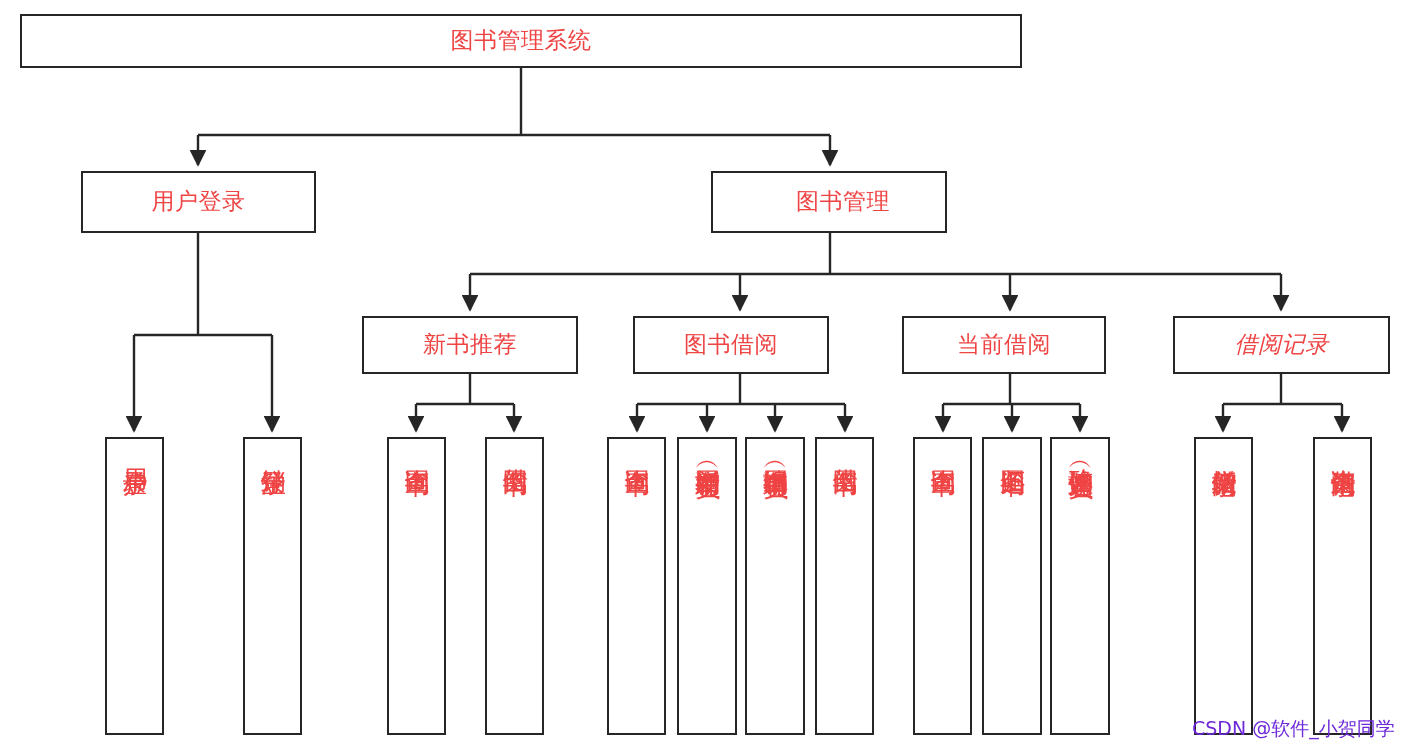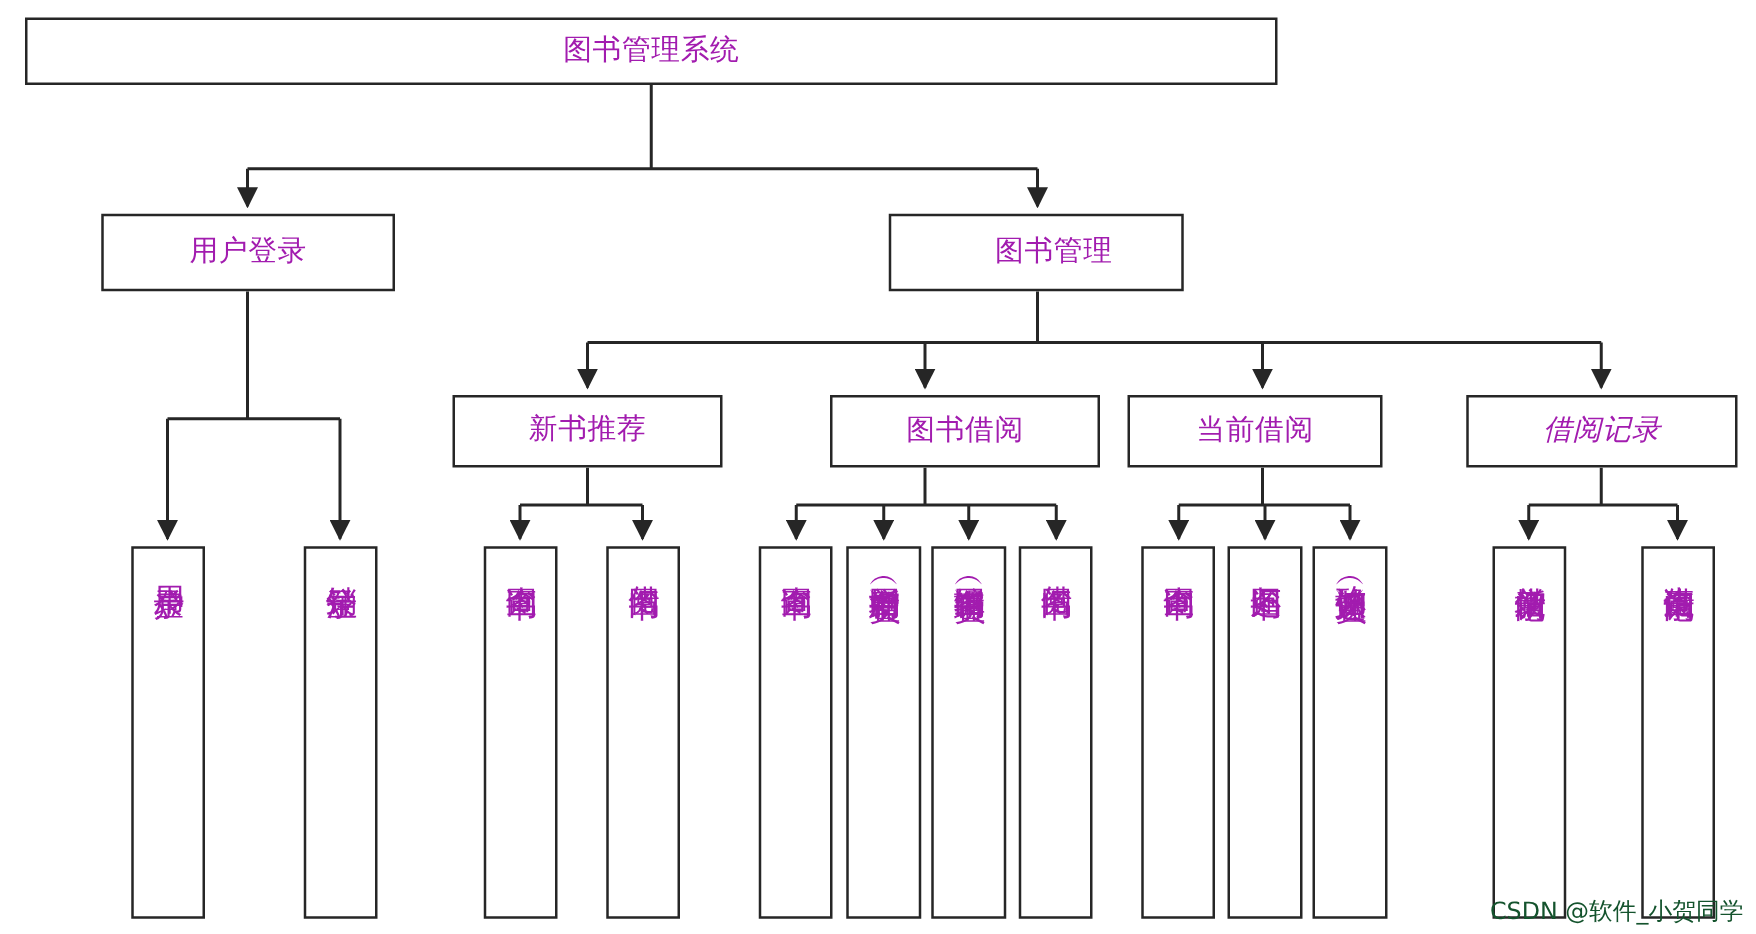--- a/index.html
+++ b/index.html
@@ -32,21 +32,21 @@
     background: #ffffff;
     border: 2px solid #262626;
     display: flex;
     align-items: center;
     justify-content: center;
     z-index: 2;
   }
   .node .label {
     display: block;
     text-align: center;
-    color: #a21caf;
+    color: #ef4444;
     line-height: 1.18;
     letter-spacing: 0.5px;
   }
   .node.horizontal .label {
     writing-mode: horizontal-tb;
     font-size: 23px;
   }
   .node.root .label {
     font-size: 23px;
   }
@@ -58,21 +58,21 @@
   .node.vertical .label {
     writing-mode: vertical-rl;
     text-orientation: upright;
     font-size: 25px;
     line-height: 1.06;
     letter-spacing: 1px;
     white-space: nowrap;
   }
   .watermark {
     position: absolute;
-    color: #14532d;
+    color: #6d28d9;
     font-size: 19px;
     white-space: nowrap;
     z-index: 5;
     font-family: "DejaVu Sans", "Liberation Sans", sans-serif;
     text-align: right;
   }
 </style>
 </head>
 <body>
 
@@ -134,24 +134,24 @@
     <span class="label">图书管理系统</span>
   </div>
 
   <div class="node horizontal" style="left:81px; top:171px; width:235px; height:62px;">
     <span class="label">用户登录</span>
   </div>
   <div class="node horizontal" style="left:711px; top:171px; width:236px; height:62px;padding-left:28px;">
     <span class="label">图书管理</span>
   </div>
 
-  <div class="node horizontal" style="left:362px; top:316px; width:216px; height:58px;font-family:Liberation Mono, monospace;">
+  <div class="node horizontal" style="left:362px; top:316px; width:216px; height:58px;">
     <span class="label">新书推荐</span>
   </div>
-  <div class="node horizontal" style="left:633px; top:316px; width:216px; height:58px;margin-left:31px;">
+  <div class="node horizontal" style="left:633px; top:316px; width:196px; height:58px;">
     <span class="label">图书借阅</span>
   </div>
   <div class="node horizontal" style="left:902px; top:316px; width:204px; height:58px;">
     <span class="label">当前借阅</span>
   </div>
   <div class="node horizontal" style="left:1173px; top:316px; width:217px; height:58px;font-style:italic;">
     <span class="label">借阅记录</span>
   </div>
 
   <div class="node vertical" style="left:105px; top:437px; width:59px; height:298px;">

